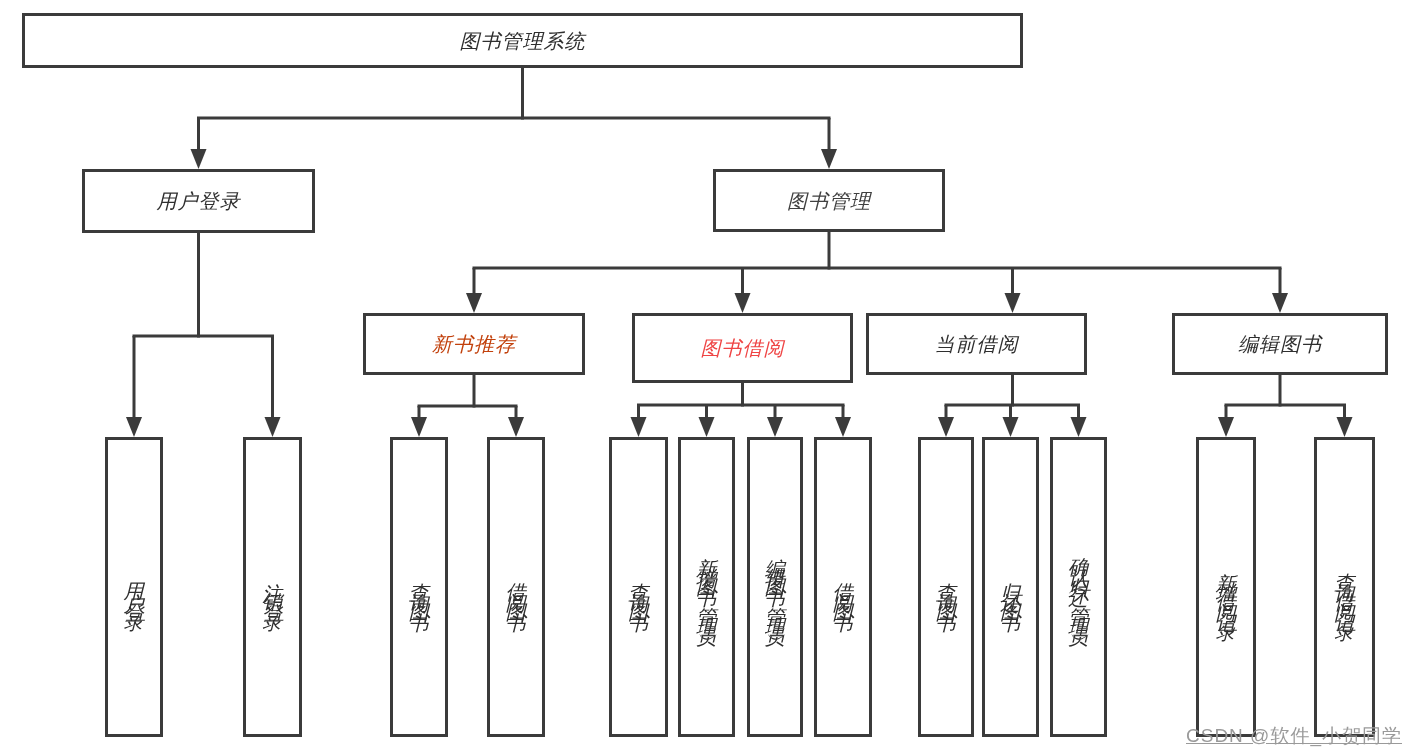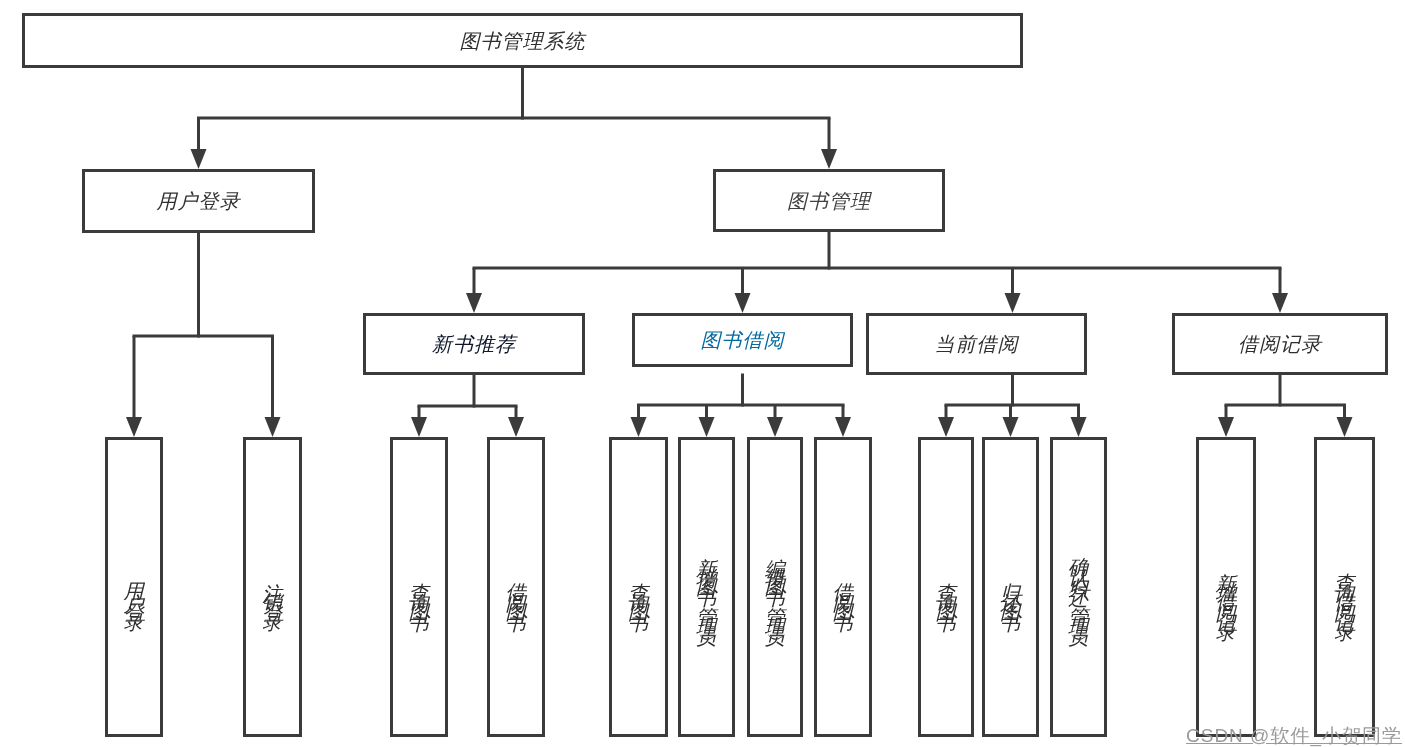--- a/index.html
+++ b/index.html
@@ -125,31 +125,31 @@
   <div id="watermark" style="color: rgb(154, 154, 154);">CSDN @软件_小贺同学</div>
 <div class="node" style="left: 22px; top: 13px; width: 1001px; height: 55px; border-color: rgb(59, 59, 59); color: rgb(47, 47, 47);">
       <span class="lbl">图书管理系统</span>
     </div>
     <div class="node" style="left: 82px; top: 169px; width: 233px; height: 64px; border-color: rgb(59, 59, 59); color: rgb(47, 47, 47);">
       <span class="lbl">用户登录</span>
     </div>
     <div class="node" style="left: 713px; top: 169px; width: 232px; height: 63px; border-color: rgb(59, 59, 59); color: #404040;">
       <span class="lbl">图书管理</span>
     </div>
-    <div class="node" style="left: 363px; top: 313px; width: 222px; height: 62px; border-color: rgb(59, 59, 59); color: #0f172a;">
+    <div class="node" style="left: 363px; top: 313px; width: 222px; height: 62px; border-color: rgb(59, 59, 59); color: #c2410c;">
       <span class="lbl">新书推荐</span>
     </div>
-    <div class="node" style="left: 632px; top: 313px; width: 221px; height: 54px; border-color: rgb(59, 59, 59); color: #0369a1;">
+    <div class="node" style="left: 632px; top: 313px; width: 221px; height: 70px; border-color: rgb(59, 59, 59); color: #ef4444;">
       <span class="lbl">图书借阅</span>
     </div>
     <div class="node" style="left: 866px; top: 313px; width: 221px; height: 62px; border-color: rgb(59, 59, 59); color: rgb(47, 47, 47);">
       <span class="lbl">当前借阅</span>
     </div>
     <div class="node" style="left: 1172px; top: 313px; width: 216px; height: 62px; border-color: rgb(59, 59, 59); color: rgb(47, 47, 47);">
-      <span class="lbl">借阅记录</span>
+      <span class="lbl">编辑图书</span>
     </div>
     <div class="node vertical" style="left: 105px; top: 437px; width: 58px; height: 300px; border-color: rgb(59, 59, 59); color: rgb(47, 47, 47);">
       <span class="lbl">用户登录</span>
     </div>
     <div class="node vertical" style="left: 243px; top: 437px; width: 59px; height: 300px; border-color: rgb(59, 59, 59); color: rgb(47, 47, 47);">
       <span class="lbl">注销登录</span>
     </div>
     <div class="node vertical" style="left: 390px; top: 437px; width: 58px; height: 300px; border-color: rgb(59, 59, 59); color: rgb(47, 47, 47);">
       <span class="lbl">查询图书</span>
     </div>

